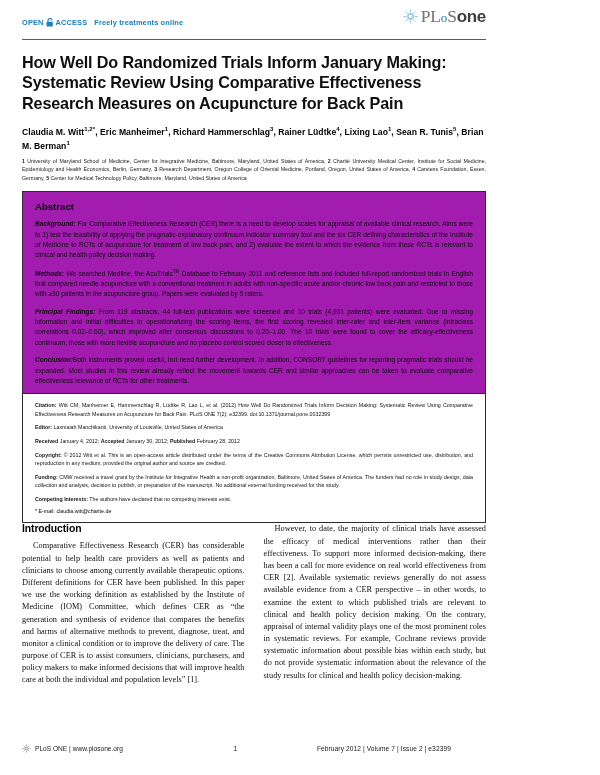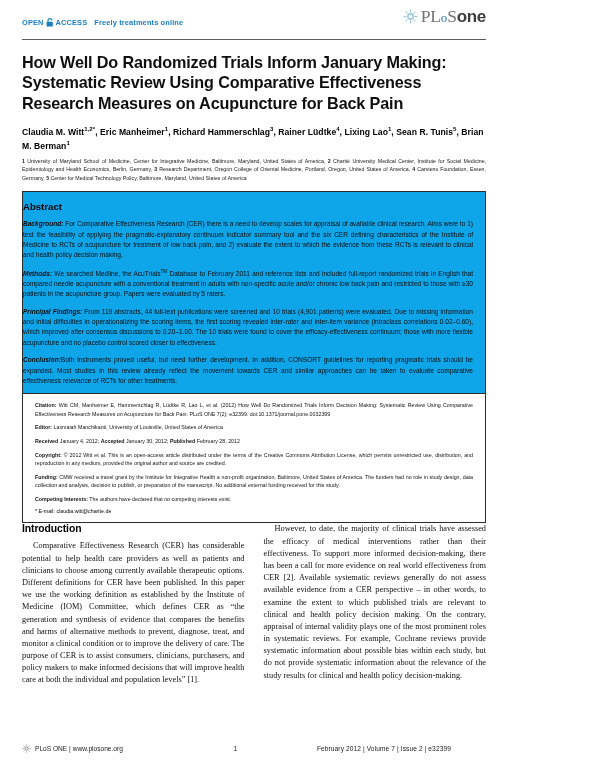--- a/index.html
+++ b/index.html
@@ -99,22 +99,22 @@
     line-height: 1.62;
     text-align: justify;
     color: #1a1a1a;
   }
   .affil b { font-weight: bold; }
 
   
   .abstract-box {
     margin-top: 9px;
     border: 1.1px solid #2b2b2b;
-    background: #0ea5e9;
-    padding: 9px 12px 7px 0;
+    background: #a21caf;
+    padding: 9px 12px 7px 12px;
   }
   .abstract-heading {
     font-size: 9.6px;
     font-weight: bold;
     margin: 0 0 7px 0;
   }
   .abs-p {
     font-size: 6.55px;
     line-height: 1.58;
     text-align: justify;

